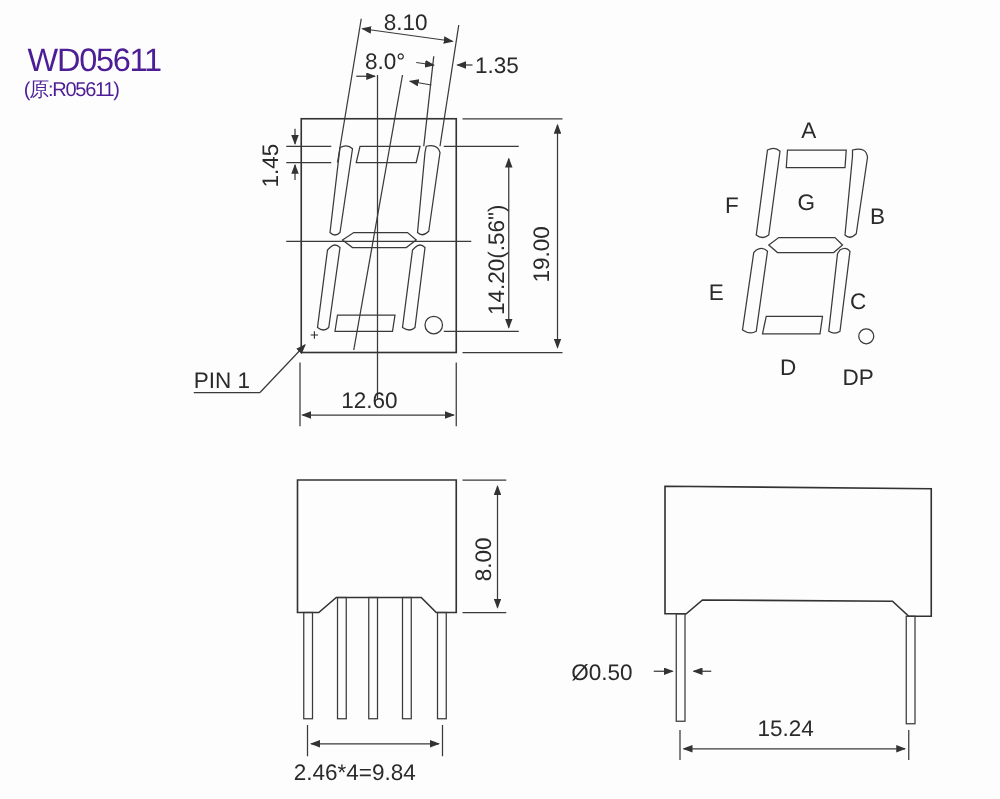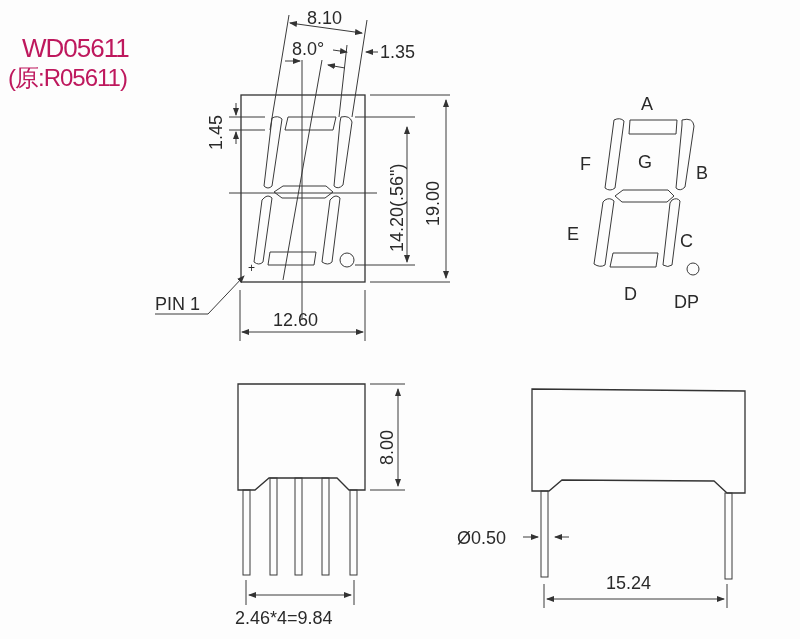--- a/index.html
+++ b/index.html
@@ -1,29 +1,29 @@
 <!DOCTYPE html>
 <html><head>
   <meta charset="utf-8">
   <style>
     html, body { margin: 0; padding: 0; background: #fdfdfd; }
     #canvas { position: relative; width: 800px; height: 639px; background: #fdfdfd; overflow: hidden; }
     svg { position: absolute; left: 0; top: 0; }
     .ln { stroke: #333; stroke-width: 1.3; fill: none; }
     .thin { stroke: #3a3a3a; stroke-width: 1; fill: none; }
     .txt { font-family: "Liberation Sans", sans-serif; fill: #2a2a2a; }
-    .title { position: absolute; font-family: "Liberation Sans", sans-serif; color: #be185d; letter-spacing: -1px; }
+    .title { position: absolute; font-family: "Liberation Sans", sans-serif; color: #4c1d95; letter-spacing: -1px; }
   </style>
 </head>
 <body>
 
 <div id="canvas">
 
   <div class="title" style="left:22px; top:33px; font-size:26px;">WD05611</div>
-  <div class="title" style="left:8px; top:62px; font-size:24px;">(原:R05611)</div>
+  <div class="title" style="left:19px; top:62px; font-size:16px;">(原:R05611)</div>
 
   <svg width="800" height="639" viewBox="0 0 800 639">
     <defs>
       <marker id="ar" markerWidth="8" markerHeight="6" refX="7" refY="3" orient="auto" markerUnits="userSpaceOnUse">
         <path d="M0,0 L8,3 L0,6 Z" fill="#333"></path>
       </marker>
       <marker id="al" markerWidth="8" markerHeight="6" refX="1" refY="3" orient="auto" markerUnits="userSpaceOnUse">
         <path d="M8,0 L0,3 L8,6 Z" fill="#333"></path>
       </marker>
     </defs>

